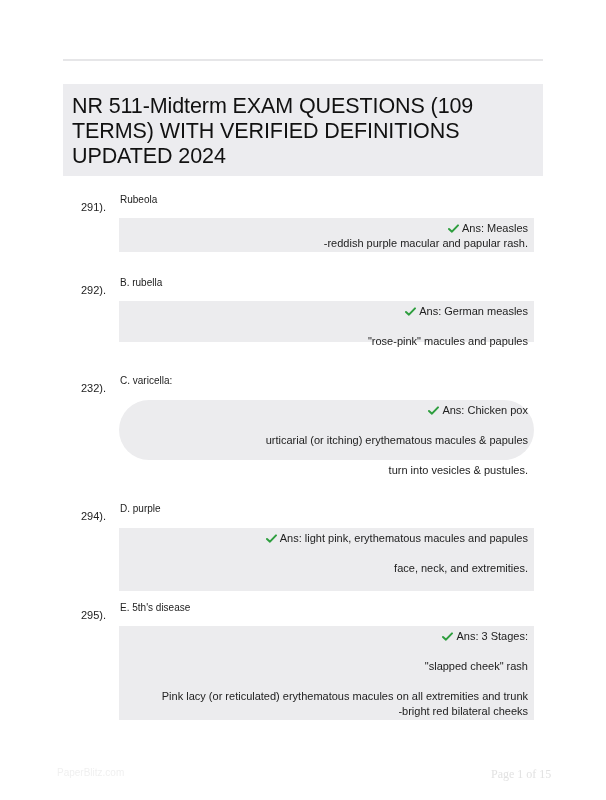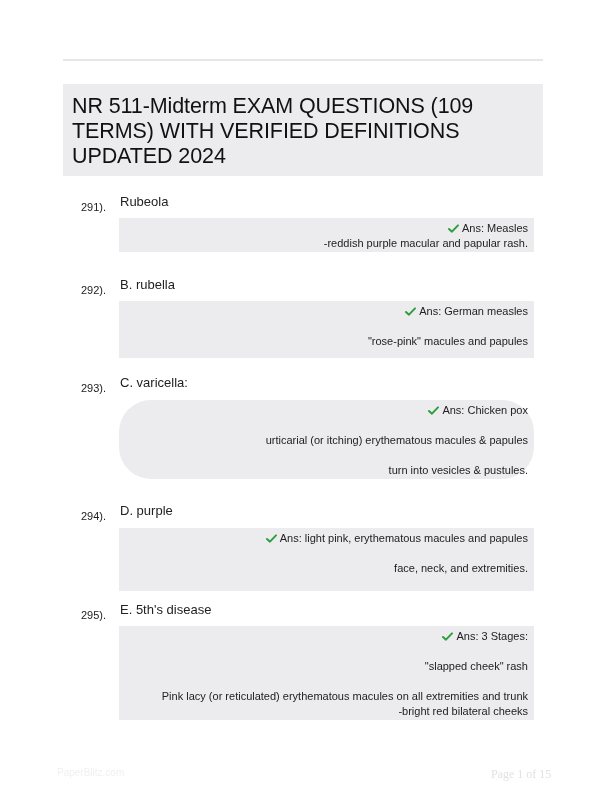--- a/index.html
+++ b/index.html
@@ -50,21 +50,21 @@
       position: absolute;
       left: 81px;
       top: 8px;
       font-size: 11px;
       color: #222;
     }
     .q-text {
       position: absolute;
       left: 120px;
       top: 1px;
-      font-size: 13px;
+      font-size: 10px;
       color: #222;
     }
     .ans-box {
       position: absolute;
       left: 119px;
       width: 415px;
       background: #ececee;
       box-sizing: border-box;
       padding: 3px 6px;
       font-size: 11px;
@@ -118,32 +118,32 @@
     <span class="ans-line"><svg class="check" viewBox="0 0 12 10">
           <path d="M1 5.5 L4.3 8.5 L11 1.5" stroke="#2e9e3e" stroke-width="2.2" fill="none" stroke-linecap="round" stroke-linejoin="round"></path>
         </svg><span>Ans: Measles</span></span>
     <span class="ans-line">-reddish purple macular and papular rash.</span>
   </div>
 </div>
 
 <div class="qa" style="top:276px;">
   <span class="q-num">292).</span>
   <span class="q-text">B. rubella</span>
-  <div class="ans-box" style="top:25px;height:57px;">
+  <div class="ans-box" style="top:25px;height:41px;">
     <span class="ans-line"><svg class="check" viewBox="0 0 12 10">
           <path d="M1 5.5 L4.3 8.5 L11 1.5" stroke="#2e9e3e" stroke-width="2.2" fill="none" stroke-linecap="round" stroke-linejoin="round"></path>
         </svg><span>Ans: German measles</span></span>
     <span class="ans-line gap-before">"rose-pink" macules and papules</span>
   </div>
 </div>
 
 <div class="qa" style="top:374px;">
-  <span class="q-num">293).</span>
+  <span class="q-num">232).</span>
   <span class="q-text">C. varicella:</span>
-  <div class="ans-box" style="top:26px;height:79px;border-radius:32px;">
+  <div class="ans-box" style="top:26px;height:60px;border-radius:32px;">
     <span class="ans-line"><svg class="check" viewBox="0 0 12 10">
           <path d="M1 5.5 L4.3 8.5 L11 1.5" stroke="#2e9e3e" stroke-width="2.2" fill="none" stroke-linecap="round" stroke-linejoin="round"></path>
         </svg><span>Ans: Chicken pox</span></span>
     <span class="ans-line gap-before">urticarial (or itching) erythematous macules &amp; papules</span>
     <span class="ans-line gap-before">turn into vesicles &amp; pustules.</span>
   </div>
 </div>
 
 <div class="qa" style="top:502px;">
   <span class="q-num">294).</span>

